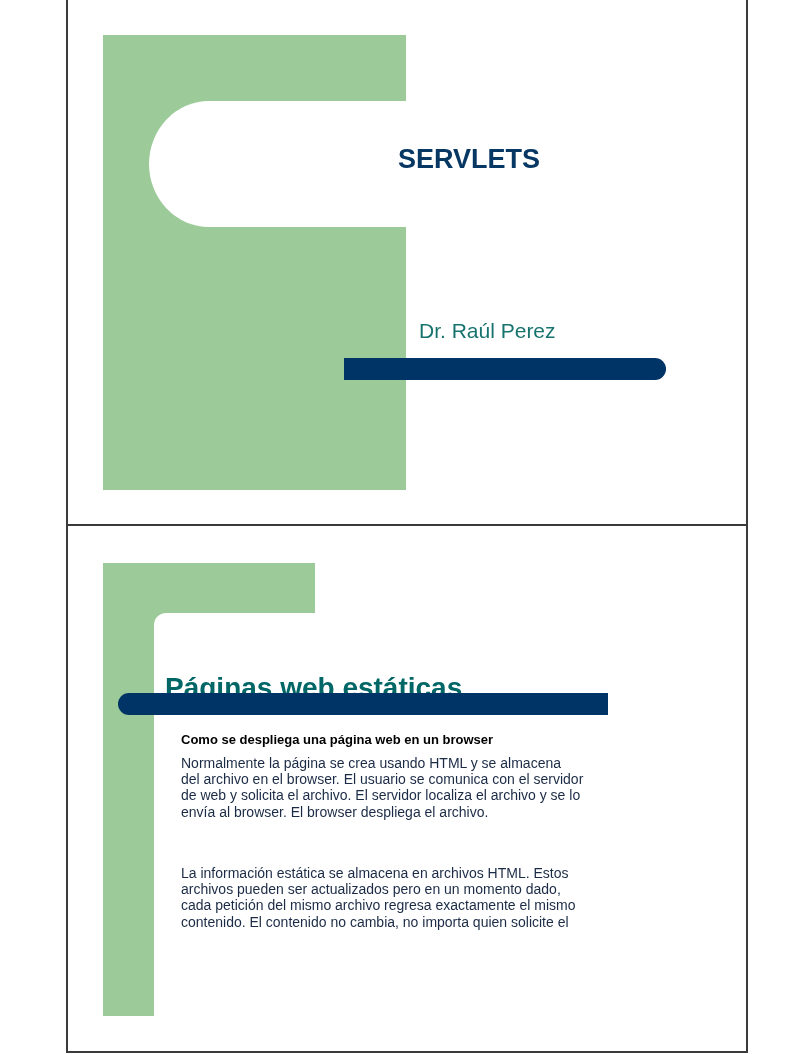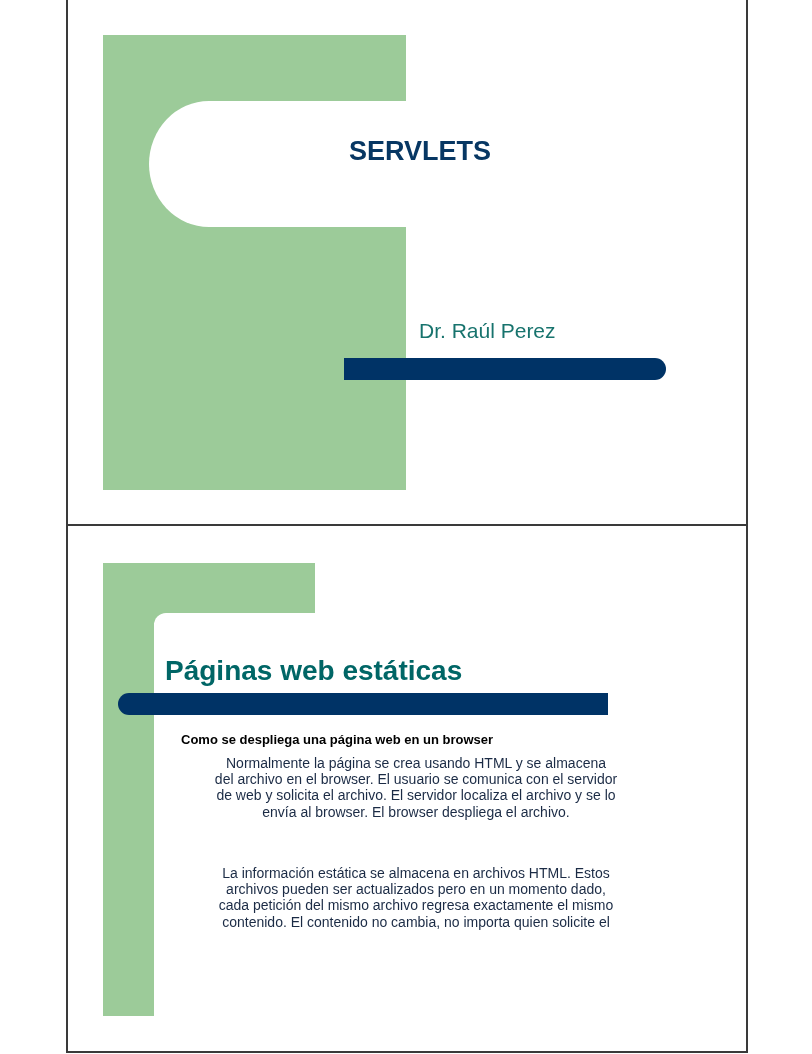--- a/index.html
+++ b/index.html
@@ -53,23 +53,23 @@
       top: 101px;
       width: 257px;
       height: 126px;
       background: #ffffff;
       border-top-left-radius: 60px 63px;
       border-bottom-left-radius: 60px 63px;
     }
     .s1-title {
       position: absolute;
       left: 300px;
-      top: 136px;
+      top: 144px;
       width: 240px;
-      text-align: center;
+      text-align: right;
       font-size: 27px;
       font-weight: bold;
       color: #073763;
       letter-spacing: 0px;
     }
     .s1-subtitle {
       position: absolute;
       left: 419px;
       top: 319px;
       font-size: 21px;
@@ -107,21 +107,21 @@
       left: 154px;
       top: 613px;
       width: 170px;
       height: 20px;
       background: #ffffff;
       border-top-left-radius: 12px;
     }
     .s2-title {
       position: absolute;
       left: 165px;
-      top: 655px;
+      top: 672px;
       font-size: 28px;
       font-weight: bold;
       color: #006666;
       white-space: nowrap;
     }
     .s2-bar {
       position: absolute;
       left: 118px;
       top: 693px;
       width: 490px;
@@ -139,21 +139,20 @@
       color: #000000;
       white-space: nowrap;
     }
     .s2-para {
       position: absolute;
       left: 181px;
       width: 470px;
       font-size: 14px;
       line-height: 16.2px;
       color: #1b2b45;
-      text-align: center;
     }
     .s2-para .line {
       display: block;
       white-space: nowrap;
     }
     .p1 { top: 755px; }
     .p2 { top: 865px; }
   </style>
 </head>
 <body>

